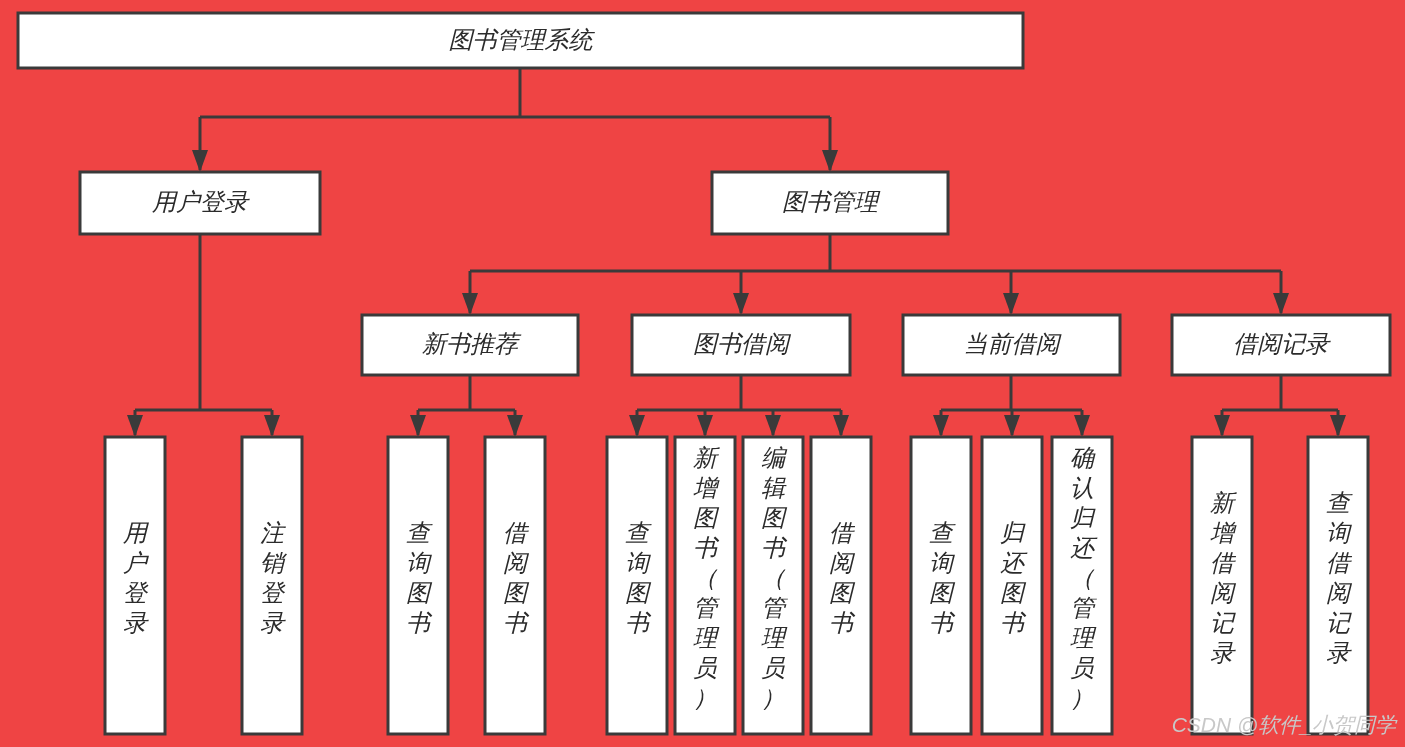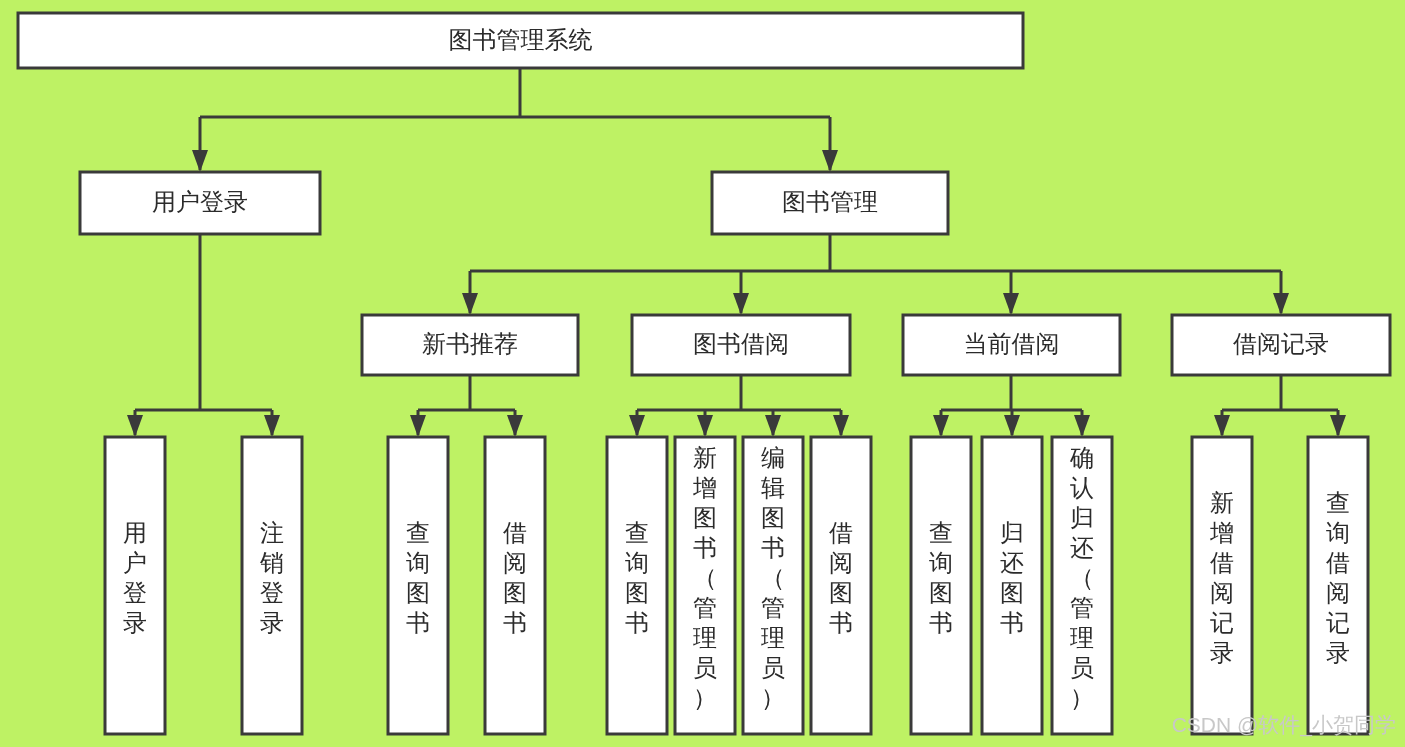--- a/index.html
+++ b/index.html
@@ -8,22 +8,23 @@
     padding: 0;
     background: #ffffff;
   }
   body {
     font-family: "Liberation Sans", "DejaVu Sans", sans-serif;
   }
   #diagram-root {
     position: relative;
     width: 1405px;
     height: 747px;
-    background: #bef264;
+    background: #ef4444;
     overflow: hidden;
+    font-style: italic;
   }
   svg.diagram-canvas {
     position: absolute;
     left: 0;
     top: 0;
     width: 1405px;
     height: 747px;
     display: block;
   }
   .node-box {

